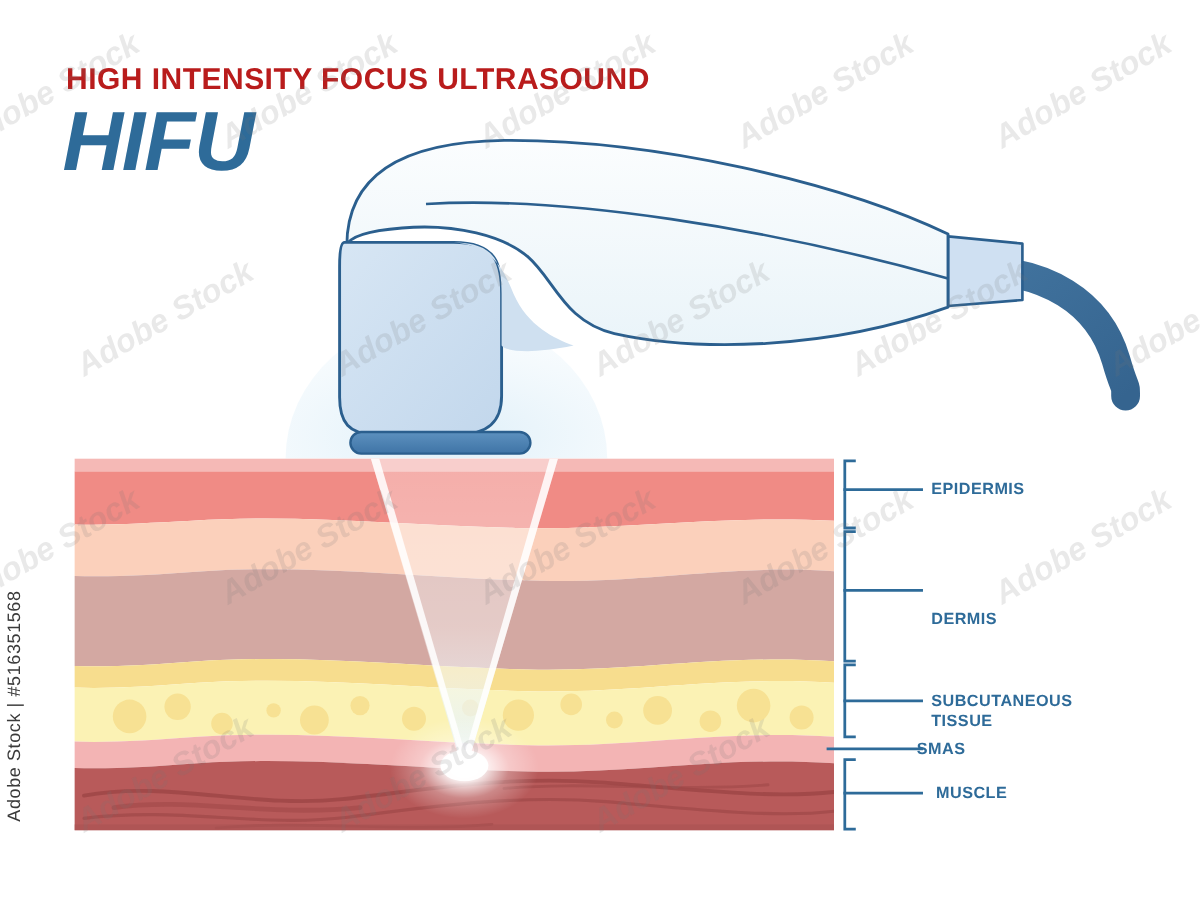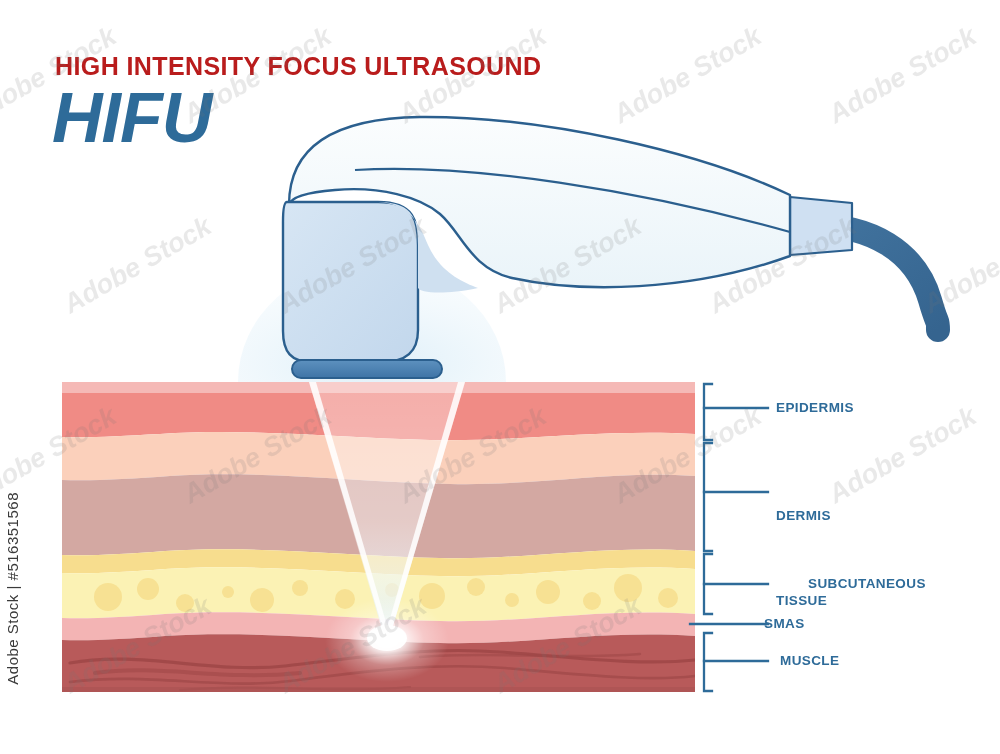--- a/index.html
+++ b/index.html
@@ -205,21 +205,21 @@
       <line x1="704" y1="661" x2="768" y2="661"></line>
     </g>
   </svg>
 
   <div class="title-sub">HIGH INTENSITY FOCUS ULTRASOUND</div>
   <div class="title-main">HIFU</div>
 
   <div class="labels">
     <div class="lbl" style="left:776px; top:400px;">EPIDERMIS</div>
     <div class="lbl" style="left:776px; top:508px;text-align:center;">DERMIS</div>
-    <div class="lbl" style="left:776px; top:576px;margin-left:32px;">SUBCUTANEOUS</div>
+    <div class="lbl" style="left:776px; top:576px;">SUBCUTANEOUS</div>
     <div class="lbl" style="left:776px; top:593px;text-align:right;">TISSUE</div>
     <div class="lbl" style="left:764px; top:616px;">SMAS</div>
     <div class="lbl" style="left:780px; top:653px;">MUSCLE</div>
   </div>
 
   <div class="watermark-side">Adobe Stock | #516351568</div>
 
   <div id="wm-layer">
       <div class="wm" style="left: -40px; top: 60px;">Adobe Stock</div>
       <div class="wm" style="left: 175px; top: 60px;">Adobe Stock</div>

